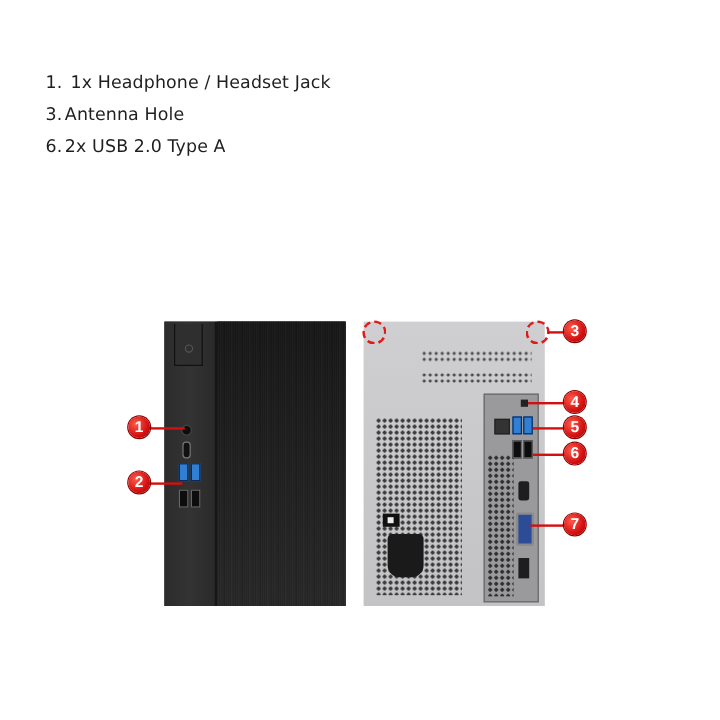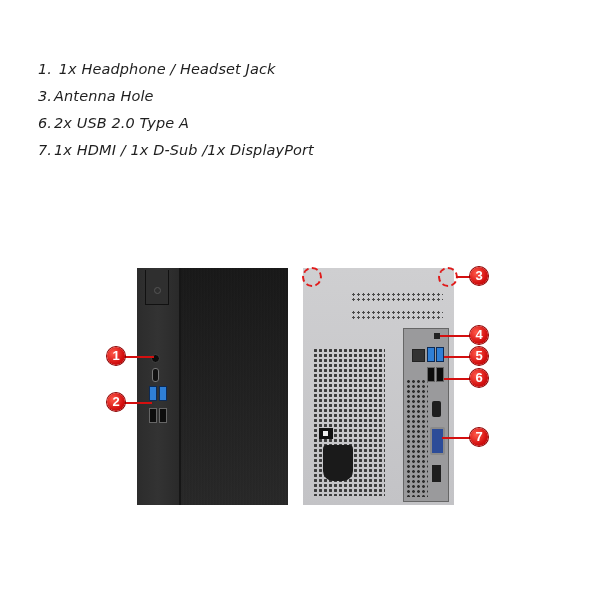--- a/index.html
+++ b/index.html
@@ -1,18 +1,18 @@
 <!DOCTYPE html>
 <html><head>
 <meta charset="utf-8">
 <style>
   html, body { margin:0; padding:0; }
   body { width:600px; height:600px; background:#ffffff; position:relative; overflow:hidden; font-family:"DejaVu Sans", sans-serif; }
   .specs { position:absolute; left:38px; top:58px; margin:0; padding:0; list-style:none; }
-  .spec-item { height:27px; line-height:22px; font-size:14.5px; color:#1f1f1f; letter-spacing:0.1px; white-space:nowrap;font-style:italic; }
+  .spec-item { height:27px; line-height:22px; font-size:14.5px; color:#1f1f1f; letter-spacing:0.1px; white-space:nowrap; }
   .spec-num { margin-right:2px; }
 
   .panel { position:absolute; top:268px; height:237px; width:151px; }
   .front { left:137px; background:#222; }
   .front .strip { position:absolute; left:0; top:0; width:42px; height:237px; background:linear-gradient(90deg,#2c2c2c,#333 50%,#2a2a2a); border-right:2px solid #161616; }
   .front .door { position:absolute; left:44px; top:0; right:0; bottom:0;
      background:repeating-linear-gradient(90deg,#1b1b1b 0px,#262626 1px,#1d1d1d 2px,#2a2a2a 3px),linear-gradient(180deg,#181818,#2a2a2a); background-blend-mode:normal; }
   .front .door::after { content:""; position:absolute; inset:0; background:linear-gradient(180deg,rgba(0,0,0,0.25),rgba(80,80,80,0.15)); }
   .power-btn { position:absolute; left:8px; top:2px; width:22px; height:34px; background:#2f2f2f; border:1px solid #111; border-top:none; }
   .power-btn::after { content:""; position:absolute; left:8px; top:17px; width:5px; height:5px; border-radius:50%; border:1px solid #555; }
@@ -42,21 +42,20 @@
   .callout { position:absolute; width:18px; height:18px; border-radius:50%; background:radial-gradient(circle at 35% 35%,#ff5a4a,#d41111 60%,#a90000); color:#fff; font-family:"Liberation Sans", sans-serif; font-weight:bold; font-size:13px; line-height:18px; text-align:center; box-shadow:0 0 0 1px #8a0000; }
   .leader { position:absolute; height:2px; background:#d40f0f; }
 </style>
 </head>
 <body>
 
 <ul class="specs">
   <li class="spec-item"><span class="spec-num">1.</span><span> 1x Headphone / Headset Jack</span></li>
   <li class="spec-item"><span class="spec-num">3.</span><span>Antenna Hole</span></li>
   <li class="spec-item"><span class="spec-num">6.</span><span>2x USB 2.0 Type A</span></li>
-  <li class="spec-item"><span class="spec-num">7.</span><span>1x HDMI / 1x D-Sub /1x DisplayPort</span></li>
 </ul>
 
 <div class="panel front">
   <div class="strip">
     <div class="power-btn"></div>
     <div class="jack"></div>
     <div class="typec"></div>
     <div class="usb3" style="left:12px;top:118px;"></div>
     <div class="usb3" style="left:22px;top:118px;"></div>
     <div class="usb2" style="left:12px;top:140px;"></div>

